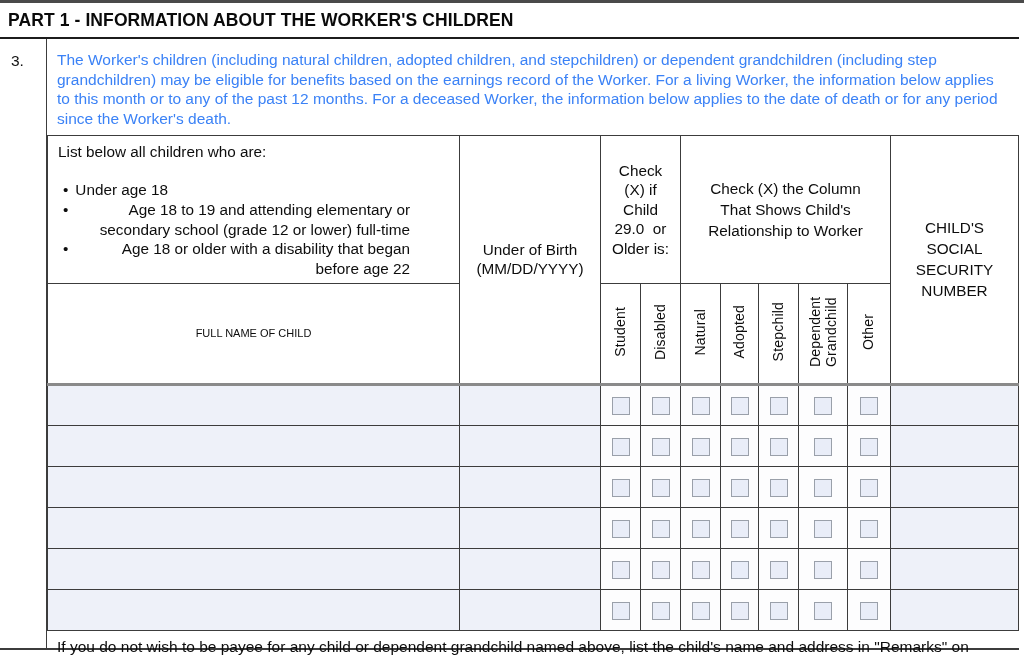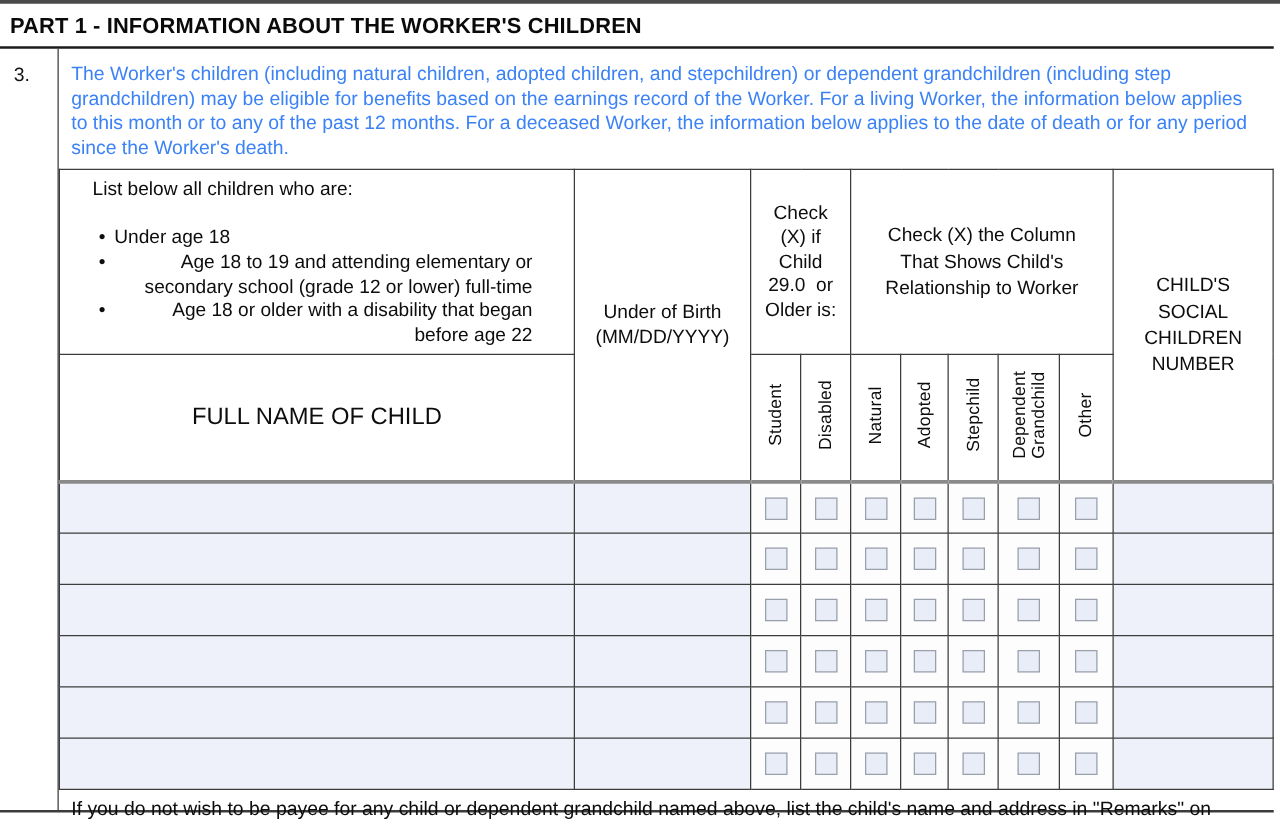--- a/index.html
+++ b/index.html
@@ -33,27 +33,27 @@
   table.tbl {
     border-collapse:collapse; table-layout:fixed; width:971px;
     border:1.5px solid #3c3c3c; font-size:15px; color:#0d0d0d;
   }
   .tbl td { border:1px solid #3c3c3c; vertical-align:middle; }
 
   .hrow1 { height:123px; }
   .hrow2 { height:98px; }
   .drow  { height:41px; }
 
-  .list-cell { vertical-align:top; padding:7px 8px 4px 26px; font-size:15.3px;margin-top:28px; }
+  .list-cell { vertical-align:top; padding:7px 8px 4px 10px; font-size:15.3px;margin-top:28px; }
   .list-intro { margin-bottom:19px; }
   .bullets { max-width:352px; }
   .bullet { display:flex; line-height:19.8px;text-align:right; }
   .bullet::before { content:"\2022"; margin:0 7px 0 5px; }
 
-  .fullname-cell { text-align:center; font-size:19px; }
+  .fullname-cell { text-align:center; font-size:11px; }
 
   .center-stack { text-align:center; }
   .hline { white-space:pre; line-height:19.5px; font-size:15.3px; }
   .rel-cell .hline { line-height:21px;text-align:center; }
   .ssn-cell .hline { line-height:21px; }
 
   .thicksep { border-bottom:3px solid #8a8a8a !important; }
 
   .rot-cell { text-align:center; vertical-align:middle; padding:2px 0; }
   .rot-cell span {
@@ -123,21 +123,21 @@
               <div class="hline">Older is:</div>
             </td>
             <td class="center-stack rel-cell" colspan="5">
               <div class="hline">Check (X) the Column</div>
               <div class="hline">That Shows Child's</div>
               <div class="hline">Relationship to Worker</div>
             </td>
             <td class="center-stack ssn-cell thicksep" rowspan="2">
               <div class="hline">CHILD'S</div>
               <div class="hline">SOCIAL</div>
-              <div class="hline">CHILDREN</div>
+              <div class="hline">SECURITY</div>
               <div class="hline">NUMBER</div>
             </td>
           </tr>
           <tr class="hrow2">
             <td class="fullname-cell thicksep">FULL NAME OF CHILD</td>
             <td class="rot-cell thicksep"><span>Student</span></td>
             <td class="rot-cell thicksep"><span>Disabled</span></td>
             <td class="rot-cell thicksep"><span>Natural</span></td>
             <td class="rot-cell thicksep"><span>Adopted</span></td>
             <td class="rot-cell thicksep"><span>Stepchild</span></td>

